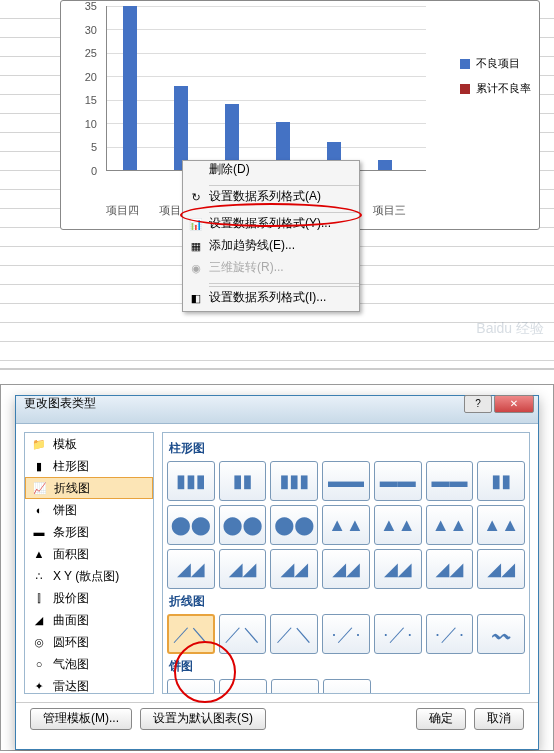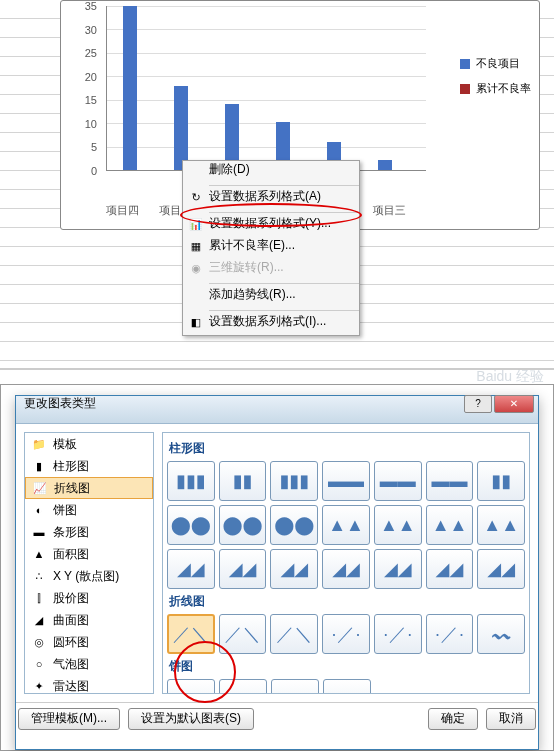--- a/index.html
+++ b/index.html
@@ -45,25 +45,25 @@
     .type-item.selected { background: #fce5b6; border: 1px solid #e8a33d; }
     .type-icon { width: 16px; height: 14px; display: inline-flex; align-items: center; justify-content: center; font-size: 11px; }
     
     .gallery { flex: 1; border: 1px solid #9db8cf; background: #fff; padding: 4px; overflow: hidden; }
     .gallery-header { font-size: 12px; color: #1e4e8c; margin: 3px 0 4px 2px; font-weight: bold; }
     .thumb-row { display: flex; gap: 4px; margin-bottom: 4px; }
     .thumb { width: 48px; height: 40px; border: 1px solid #7a99b8; background: linear-gradient(#fff,#e8eef5); border-radius: 3px; display: flex; align-items: center; justify-content: center; font-size: 18px; color: #4a7ab5; }
     .thumb.selected { border: 2px solid #e8a33d; background: #fce5b6; }
     .line-circle { position: absolute; left: 158px; top: 245px; width: 62px; height: 62px; border: 2px solid #d00; border-radius: 50%; pointer-events: none; }
     
-    .dialog-footer { height: 32px; border-top: 1px solid #ccc; display: flex; align-items: center; padding: 0 2px; gap: 8px; font-size: 12px; }
+    .dialog-footer { height: 32px; border-top: 1px solid #ccc; display: flex; align-items: center; padding: 0 14px; gap: 8px; font-size: 12px; }
     .footer-spacer { flex: 1; }
     .dlg-btn { height: 22px; padding: 0 12px; border: 1px solid #888; background: linear-gradient(#fff,#e4e4e4); border-radius: 3px; font-size: 12px; }
     
-    .watermark { position: absolute; bottom: 10px; right: 10px; font-size: 14px; color: rgba(120,140,160,0.3); pointer-events: none; margin-top: 48px; }
+    .watermark { position: absolute; bottom: 10px; right: 10px; font-size: 14px; color: rgba(120,140,160,0.3); pointer-events: none; }
   </style>
 </head>
 <body>
 
 <div class="top-section">
   <div class="spreadsheet-bg">
     <div class="grid-row"></div>
       <div class="grid-row"></div>
       <div class="grid-row"></div>
       <div class="grid-row"></div>
@@ -142,31 +142,27 @@
         <span class="menu-icon">↻</span>
         <span>设置数据系列格式(A)</span>
       </div>
     <div class="menu-sep"></div>
     <div class="menu-item">
         <span class="menu-icon">📊</span>
         <span>设置数据系列格式(Y)...</span>
       </div>
     <div class="menu-item">
         <span class="menu-icon">▦</span>
-        <span>累计不良率(E)...</span>
+        <span>添加趋势线(E)...</span>
       </div>
     <div class="menu-item disabled">
         <span class="menu-icon">◉</span>
         <span>三维旋转(R)...</span>
       </div>
     <div class="menu-sep"></div>
-    <div class="menu-item">
-        <span class="menu-icon"></span>
-        <span>添加趋势线(R)...</span>
-      </div>
     <div class="menu-sep"></div>
     <div class="menu-item">
         <span class="menu-icon">◧</span>
         <span>设置数据系列格式(I)...</span>
       </div>
   </div>
   <div class="menu-highlight"></div>
   <div class="watermark" style="top:320px">Baidu 经验</div>
 </div>
 

